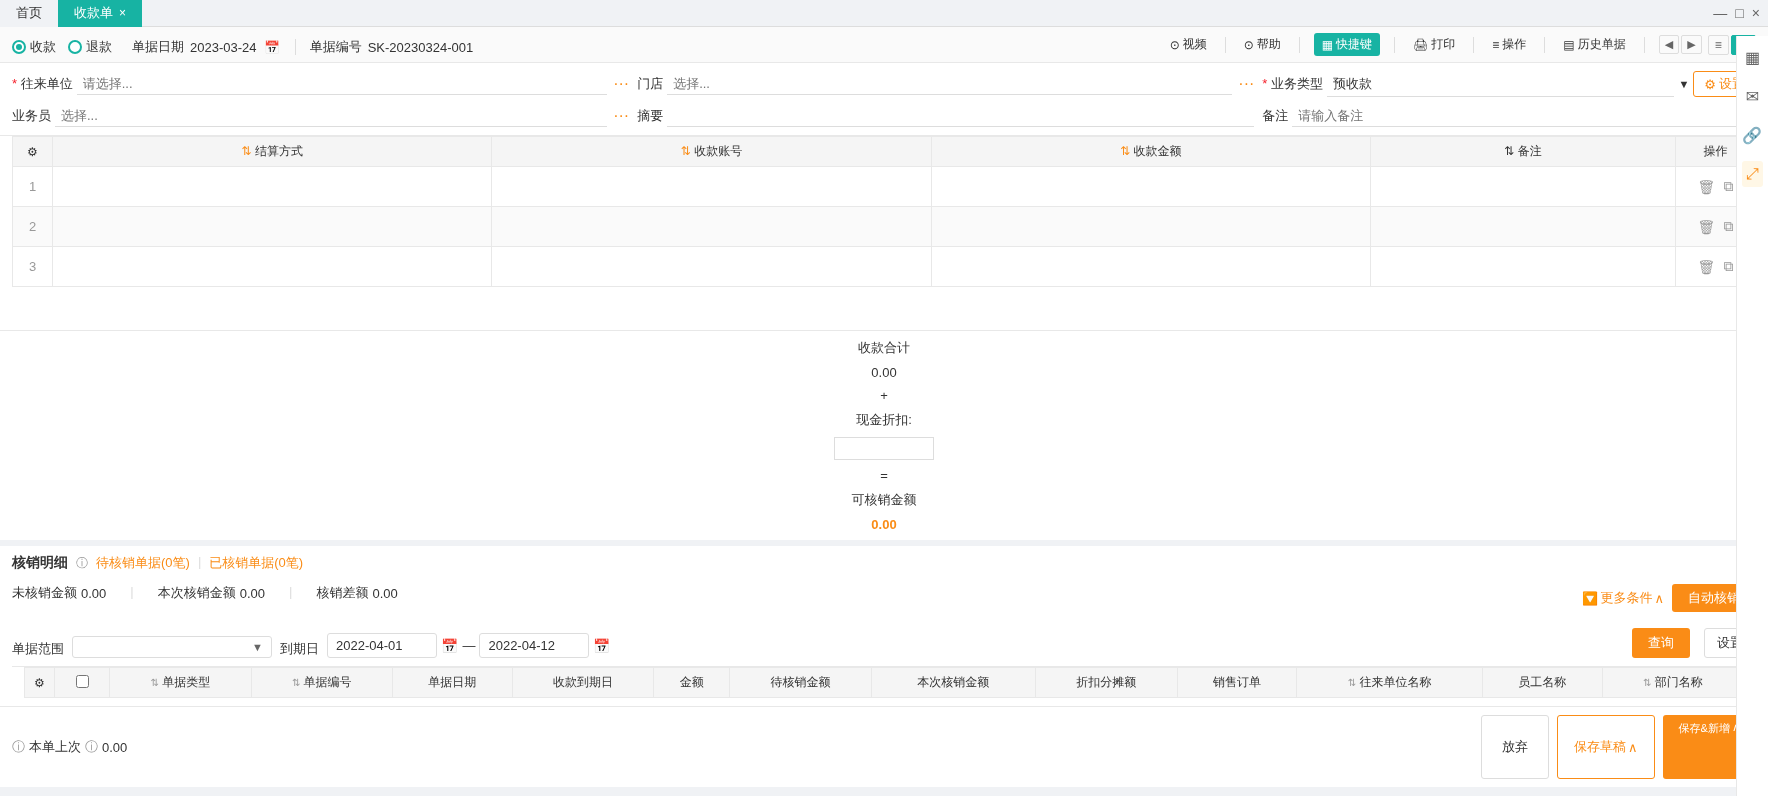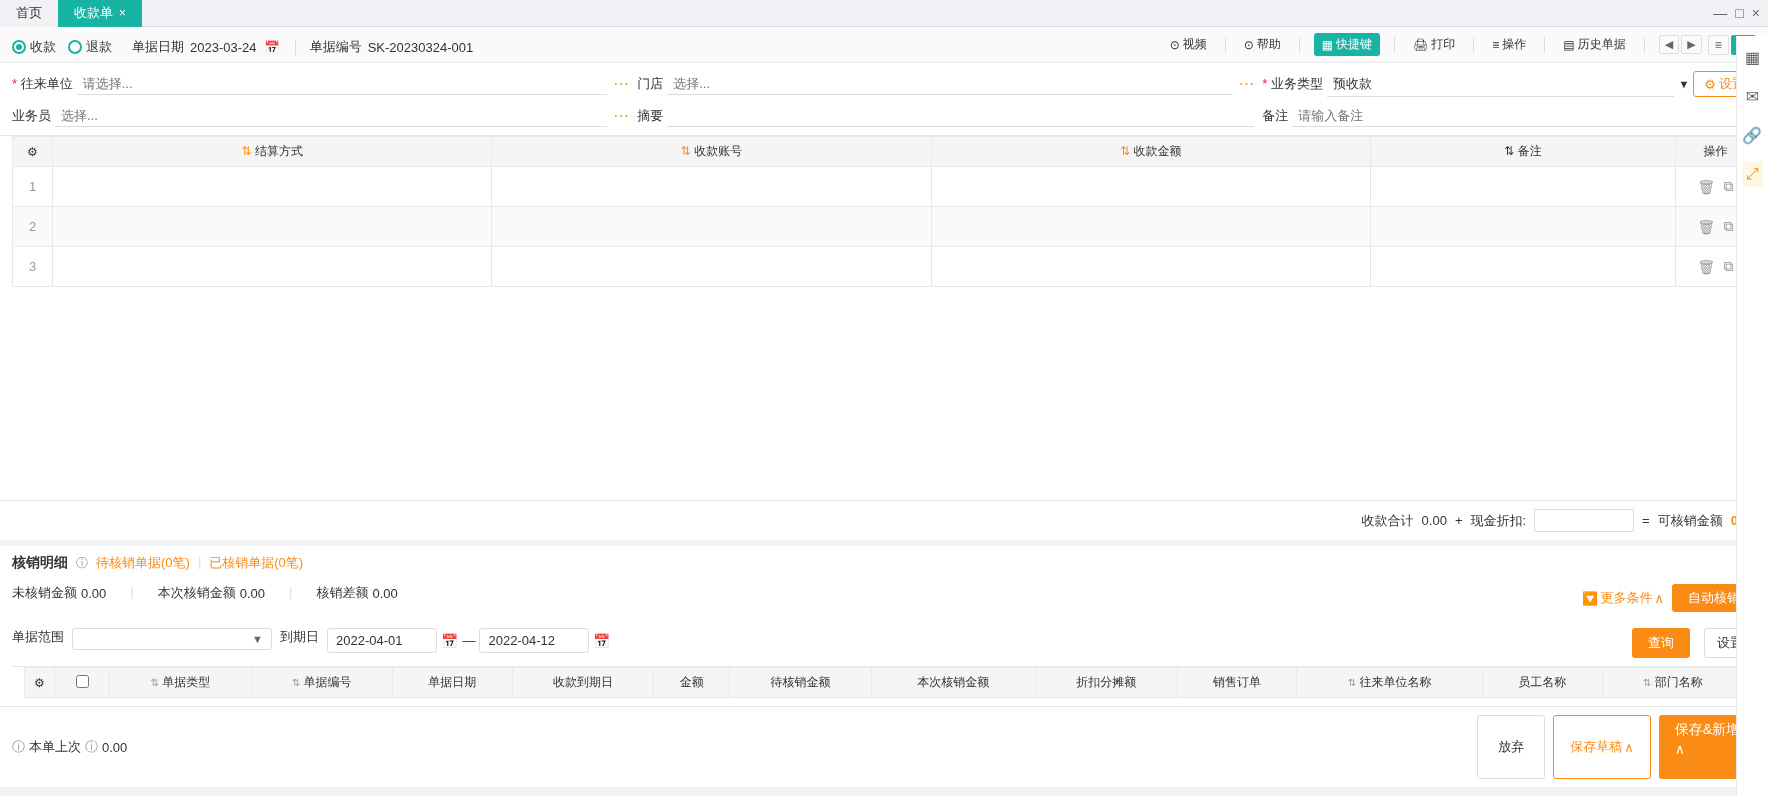--- a/index.html
+++ b/index.html
@@ -59,21 +59,21 @@
     .table-section { padding: 0 12px; flex: 1; }
     .data-table { width: 100%; border-collapse: collapse; }
     .data-table th { background: #f5f5f5; border: 1px solid #e8e8e8; padding: 6px 8px; font-size: 12px; color: #333; font-weight: normal; text-align: center; white-space: nowrap; }
     .data-table td { border: 1px solid #e8e8e8; padding: 4px 8px; font-size: 13px; text-align: center; height: 40px; }
     .data-table tr:nth-child(even) td { background: #fafafa; }
     .row-num { color: #999; width: 40px; }
     .action-btns { display: flex; gap: 4px; justify-content: center; }
     .action-btn { background: none; border: none; cursor: pointer; color: #999; font-size: 14px; padding: 2px; }
 
     
-    .summary-row { display: flex; align-items: center; justify-content: flex-end; padding: 8px 12px; gap: 8px; font-size: 13px; border-top: 1px solid #e8e8e8; }
+    .summary-row { display: flex; align-items: center; justify-content: flex-end; padding: 8px 12px; gap: 8px; font-size: 13px; border-top: 1px solid #e8e8e8; flex-direction: column; }
     .summary-label { color: #333; }
     .summary-value { color: #333; font-weight: 500; }
     .summary-plus { color: #333; }
     .summary-input { border: 1px solid #ddd; width: 100px; padding: 3px 6px; font-size: 13px; text-align: right; outline: none; }
     .summary-eq { color: #333; }
     .summary-total-label { color: #333; text-align: center; }
     .summary-total-value { color: #fa8c16; font-weight: 600; }
 
     
     .writeoff-section { background: #fff; border-top: 6px solid #f0f2f5; padding: 8px 12px; }
@@ -83,21 +83,21 @@
     .tab-links { display: flex; gap: 8px; }
     .tab-link { color: #fa8c16; font-size: 13px; cursor: pointer; text-decoration: none; }
     .tab-link.active { color: #fa8c16; }
 
     .writeoff-stats { display: flex; align-items: flex-start; gap: 16px; padding: 4px 0 8px; font-size: 13px; }
     .stat-item { display: flex; align-items: center; gap: 4px; }
     .stat-label { color: #333; }
     .stat-value { color: #333; font-weight: 500; }
     .stat-divider { color: #ddd; }
 
-    .filter-row { display: flex; align-items: flex-start; gap: 8px; padding: 8px 0; border-bottom: 1px solid #e8e8e8; }
+    .filter-row { display: flex; align-items: flex-end; gap: 8px; padding: 8px 0; border-bottom: 1px solid #e8e8e8; }
     .filter-label { color: #333; font-size: 13px; white-space: nowrap; }
     .filter-select { display: flex; align-items: center; gap: 4px; border: 1px solid #ddd; border-radius: 3px; padding: 4px 8px; cursor: pointer; min-width: 200px; background: #fff; }
     .filter-select-text { flex: 1; color: #999; font-size: 13px; }
     .filter-arrow { color: #666; font-size: 11px; }
     .date-range { display: flex; align-items: center; gap: 4px; }
     .date-input { border: 1px solid #ddd; border-radius: 3px; padding: 4px 8px; font-size: 13px; color: #333; width: 110px; }
     .date-dash { color: #333; }
     .date-cal { color: #999; cursor: pointer; font-size: 14px; }
     .filter-actions { margin-left: auto; display: flex; gap: 14px; }
     .filter-more-btn { background: none; border: none; color: #fa8c16; cursor: pointer; font-size: 13px; display: flex; align-items: center; gap: 2px; }
@@ -113,21 +113,21 @@
 
     
     .bottom-bar { display: flex; align-items: center; padding: 8px 12px; border-top: 1px solid #e8e8e8; background: #fff; margin-top: auto; }
     .bottom-info { display: flex; align-items: center; gap: 4px; font-size: 13px; }
     .bottom-info-icon { color: #999; cursor: pointer; }
     .bottom-info-label { color: #333; }
     .bottom-info-value { color: #333; font-weight: 500; }
     .bottom-actions { margin-left: auto; display: flex; gap: 8px; }
     .btn-abandon { background: #fff; border: 1px solid #ddd; color: #333; border-radius: 3px; padding: 6px 20px; cursor: pointer; font-size: 13px; }
     .btn-draft { background: #fff; border: 1px solid #fa8c16; color: #fa8c16; border-radius: 3px; padding: 22px 16px; cursor: pointer; font-size: 13px; display: flex; align-items: center; gap: 2px; }
-    .btn-save-new { background: #fa8c16; color: #fff; border: none; border-radius: 3px; padding: 6px 16px; cursor: pointer; font-size: 14px; display: flex; align-items: flex-start; gap: 2px; flex-direction: column; }
+    .btn-save-new { background: #fa8c16; color: #fff; border: none; border-radius: 3px; padding: 6px 16px; cursor: pointer; font-size: 11px; display: flex; align-items: flex-start; gap: 2px; }
 
     
     .right-sidebar {
       position: fixed; right: 0; top: 36px; width: 32px; background: #fff; border-left: 1px solid #e8e8e8;
       display: flex; flex-direction: column; align-items: center; padding: 8px 0; gap: 12px;
       height: calc(796px - 36px); z-index: 10;
     }
     .sidebar-icon { color: #666; cursor: pointer; font-size: 16px; padding: 4px; }
     .sidebar-icon.active { color: #fa8c16; background: #fff7e6; border-radius: 3px; }
 

